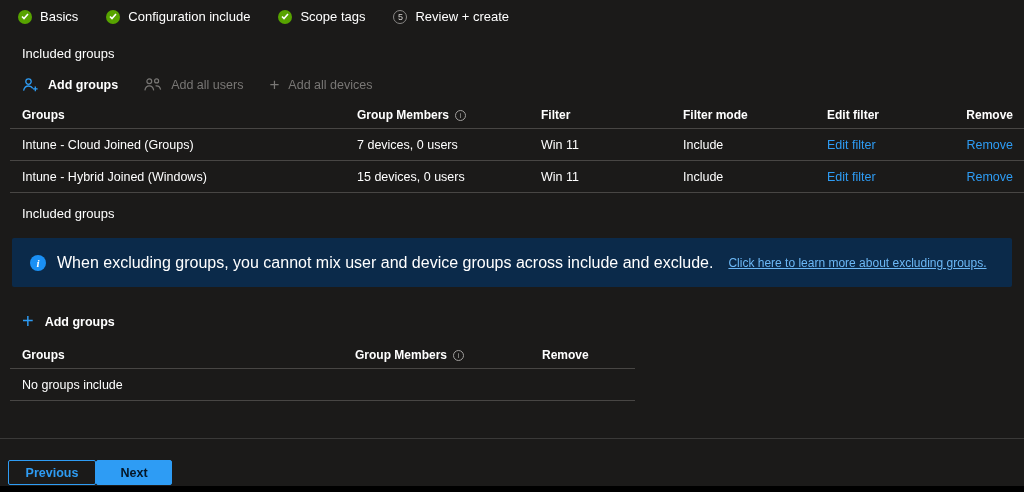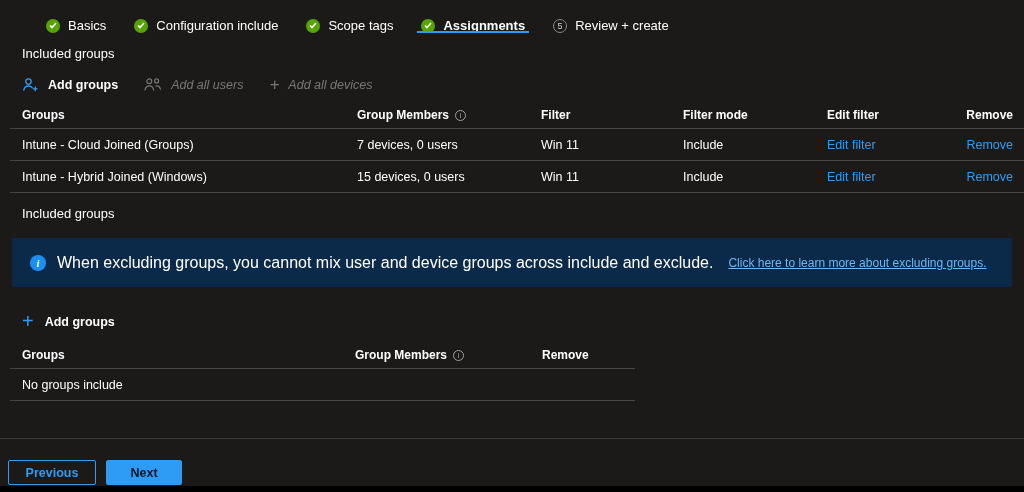--- a/index.html
+++ b/index.html
@@ -4,34 +4,34 @@
 <style>
   * { box-sizing: border-box; margin: 0; padding: 0; }
   html,body { width:1024px; height:492px; }
   body {
     background:#1b1a19; color:#ffffff;
     font-family:"Liberation Sans", sans-serif;
     position:relative; overflow:hidden;
   }
 
   
-  .tabbar { display:flex; align-items:flex-end; height:33px; padding-left:18px; gap:28px;margin-left:28px; }
+  .tabbar { display:flex; align-items:center; height:33px; padding-left:18px; gap:28px; }
   .tab { position:relative; display:flex; align-items:center; gap:8px; font-size:13px; color:#fff; cursor:pointer; }
   .tab.active { font-weight:700; }
   .tab.active::after { content:""; position:absolute; left:-4px; right:-4px; bottom:0; height:2px; background:#2e9cf4; }
   .check { width:14px; height:14px; border-radius:50%; background:#57a300; display:flex; align-items:center; justify-content:center; flex:none; }
   .stepnum { width:14px; height:14px; border-radius:50%; border:1px solid #8a8886; color:#d2d0ce; font-size:9px; display:flex; align-items:center; justify-content:center; flex:none; }
 
   
   .section-title { font-size:13px; font-weight:400; margin:13px 0 0 22px; }
 
   
   .toolbar { display:flex; align-items:center; gap:26px; margin:11px 0 0 22px; height:25px; }
   .tb-btn { display:flex; align-items:center; gap:9px; font-size:12.5px; font-weight:600; color:#fff; background:none; border:none; font-family:inherit; cursor:pointer; }
-  .tb-btn.disabled { color:#797775; font-weight:400; cursor:default;font-style:italic; }
+  .tb-btn.disabled { color:#797775; font-weight:400; cursor:default; }
   .tb-icon { display:flex; align-items:center; }
   .plus-glyph { font-size:17px; line-height:1; font-weight:400; color:#797775; }
 
   
   .inc-grid { margin:5px 0 0 10px; }
   .inc-row { display:grid; grid-template-columns:335px 184px 142px 144px 139px 1fr; padding-left:12px; align-items:center; border-bottom:1px solid #484644; }
   .inc-row.header { height:27px; font-weight:700; font-size:12px; }
   .inc-row.body { height:32px; font-size:12.5px; }
   .cell-right { text-align:right; padding-right:11px; }
   .link { color:#2e9cf4; text-decoration:none; font-size:12.5px; cursor:pointer; }
@@ -50,21 +50,21 @@
   .add-label { font-size:12.5px; font-weight:600; color:#fff; }
 
   
   .exc-grid { margin:7px 0 0 10px; width:625px; }
   .exc-row { display:grid; grid-template-columns:333px 187px 1fr; padding-left:12px; align-items:center; border-bottom:1px solid #484644; }
   .exc-row.header { height:28px; font-weight:700; font-size:12px; }
   .exc-row.empty { height:32px; font-size:12.5px; grid-template-columns:1fr; }
 
   
   .footer { position:absolute; left:0; right:0; bottom:0; height:54px; border-top:1px solid #3a3938; background:#1b1a19; }
-  .btns { display:flex; gap:10px; margin:21px 0 0 8px; }
+  .btns { display:flex; margin:21px 0 0 8px; }
   .btn { height:25px; border-radius:2px; font-size:12.5px; font-family:inherit; cursor:pointer; }
   .btn.secondary { background:transparent; border:1px solid #2e9cf4; color:#2e9cf4; width:88px; font-weight:700; }
   .btn.primary { background:#2e9cf4; border:1px solid #2e9cf4; color:#051626; width:76px; font-weight:600; }
   .bottom-strip { position:absolute; left:0; right:0; bottom:0; height:6px; background:#000; }
 </style>
 </head>
 <body>
 
 <div class="tabbar">
   <div class="tab">
@@ -83,28 +83,20 @@
       </span>
     <span>Configuration include</span>
   </div>
   <div class="tab">
     <span class="check">
         <svg width="8" height="7" viewBox="0 0 8 7">
           <path d="M1 3.5 L3 5.5 L7 1" stroke="#fff" stroke-width="1.6" fill="none"></path>
         </svg>
       </span>
     <span>Scope tags</span>
-  </div>
-  <div class="tab active">
-    <span class="check">
-        <svg width="8" height="7" viewBox="0 0 8 7">
-          <path d="M1 3.5 L3 5.5 L7 1" stroke="#fff" stroke-width="1.6" fill="none"></path>
-        </svg>
-      </span>
-    <span>Assignments</span>
   </div>
   <div class="tab">
     <span class="stepnum">5</span>
     <span>Review + create</span>
   </div>
 </div>
 
 <div class="section-title">Included groups</div>
 
 <div class="toolbar">

